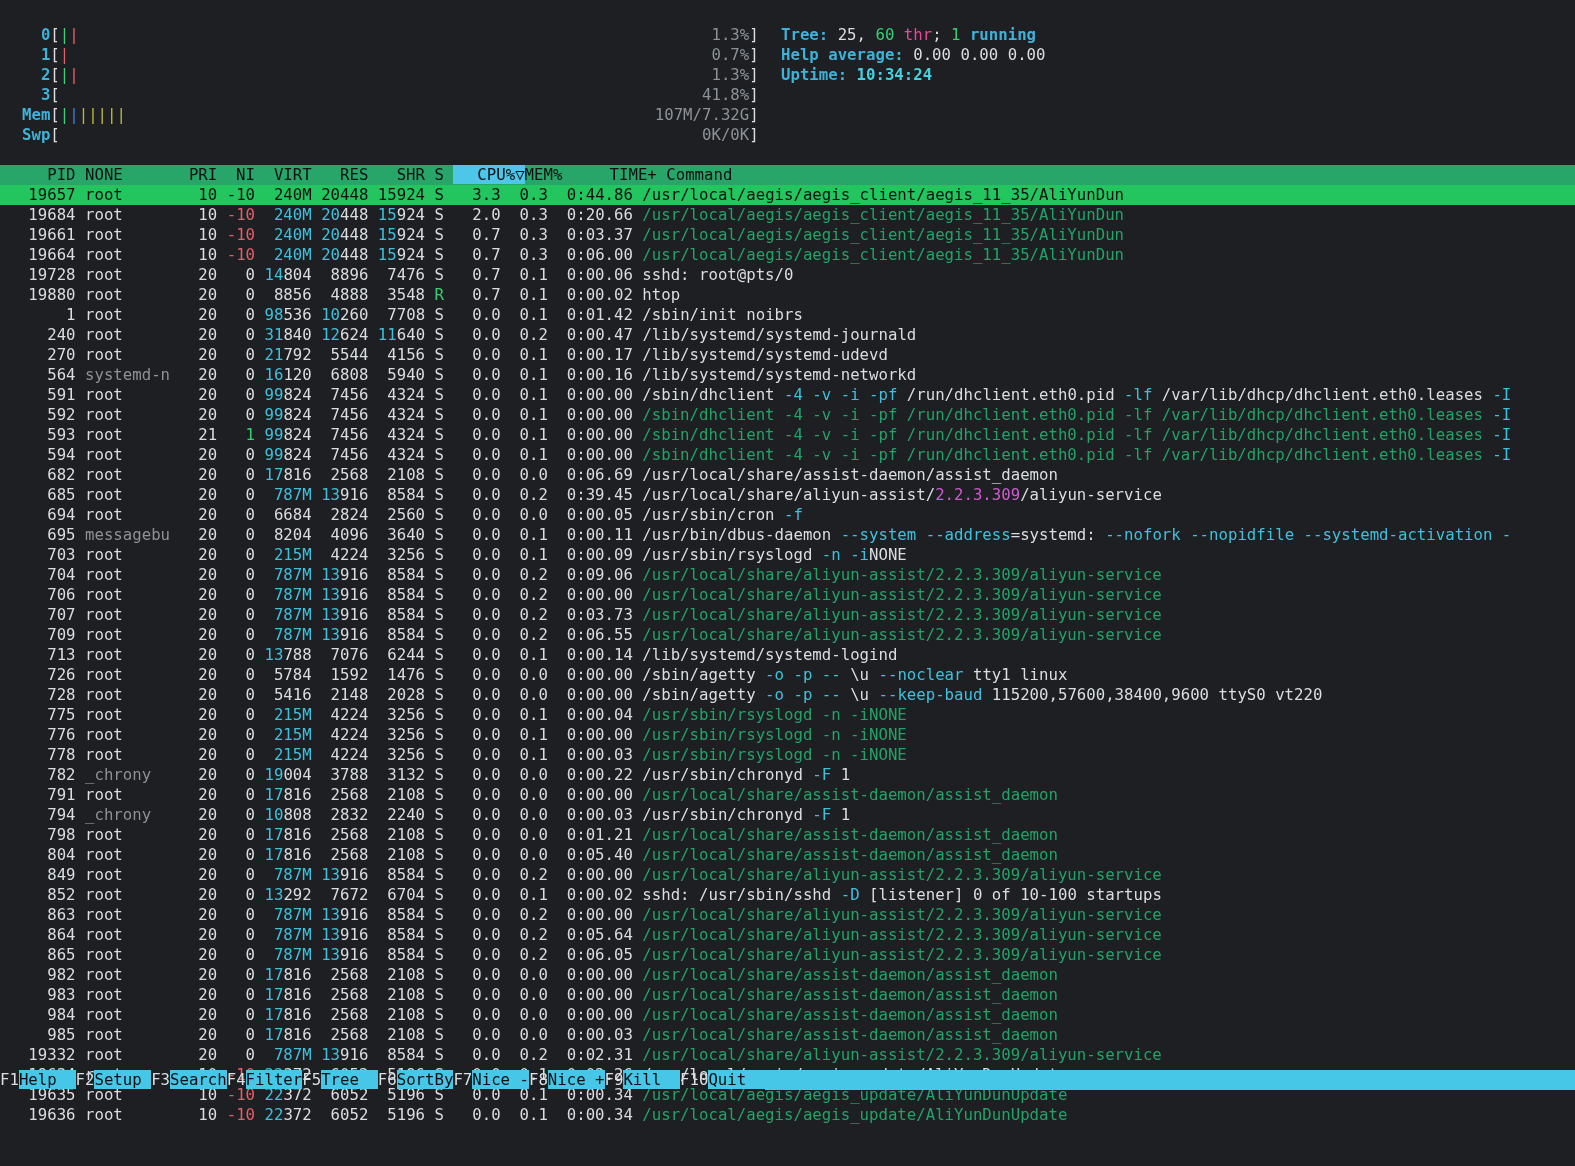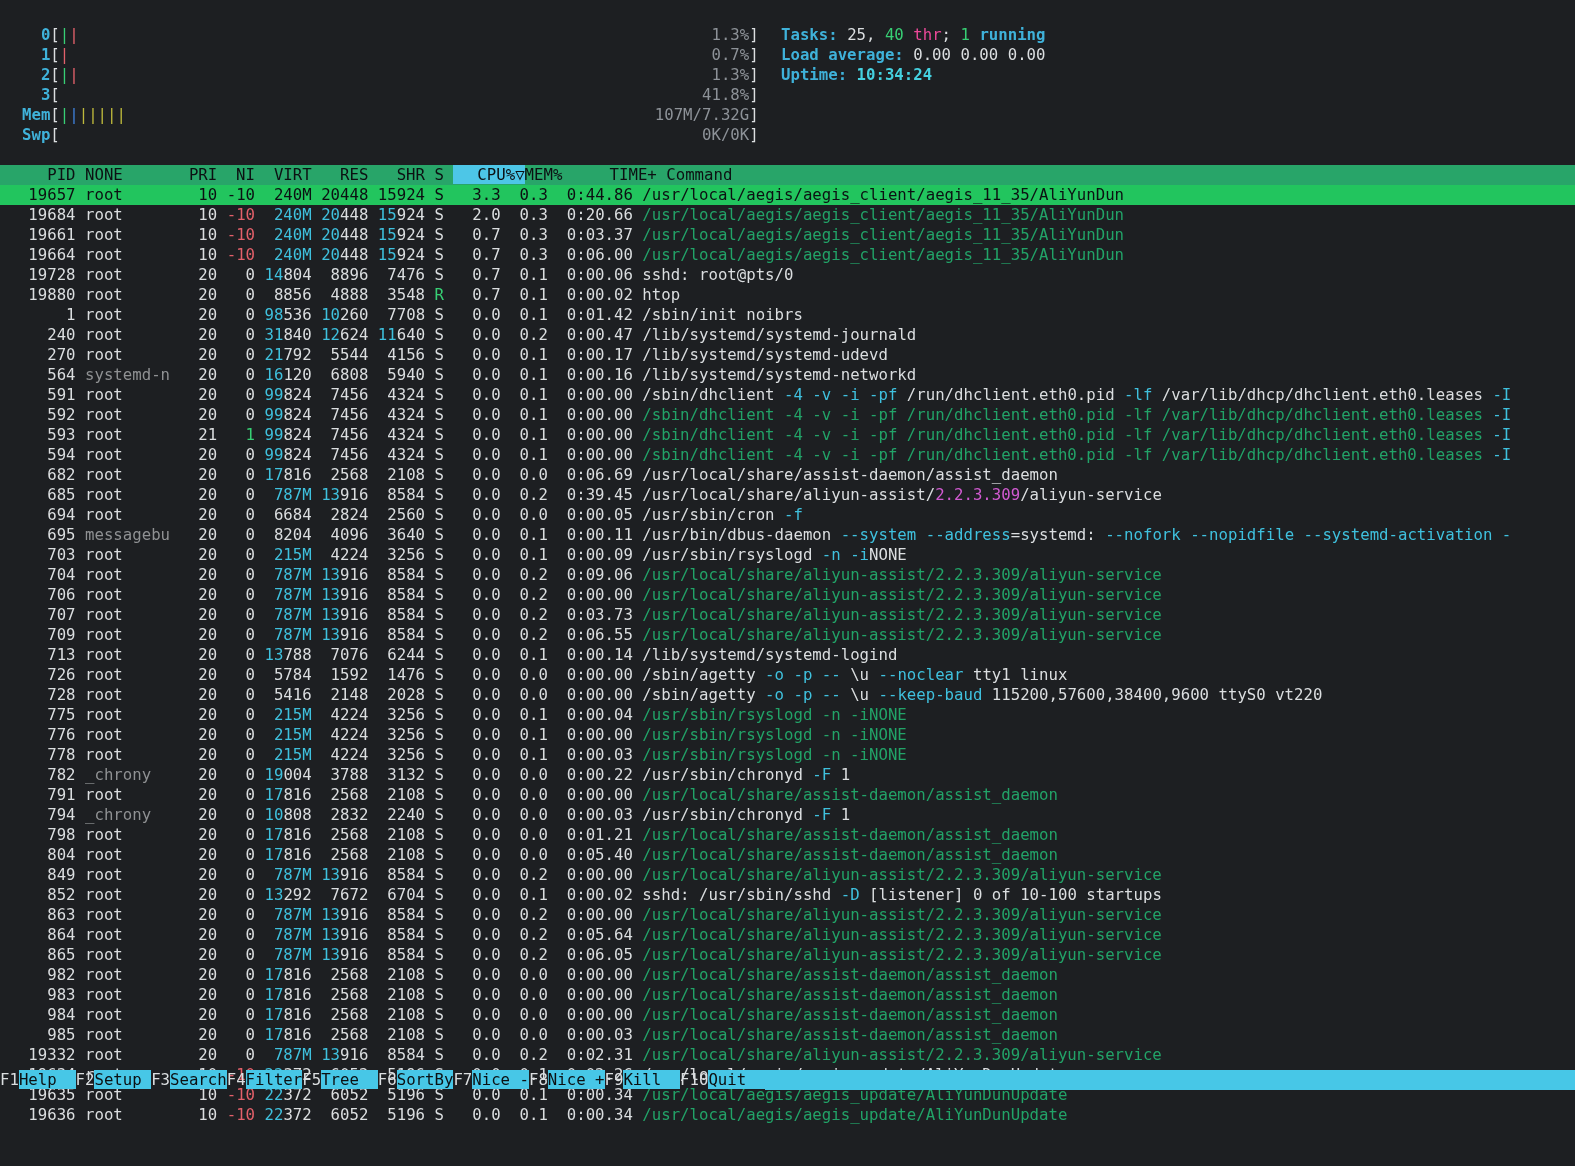--- a/index.html
+++ b/index.html
@@ -50,22 +50,22 @@
 <div id="screen">
   <div id="meters">
       <div class="line meter"><span class="mlabel lbl">0</span><span class="w">[</span><span class="mbody"><span><span class="bar-g">|</span><span class="bar-r">|</span></span><span class="mval">1.3%</span></span><span class="w">]</span></div>
       <div class="line meter"><span class="mlabel lbl">1</span><span class="w">[</span><span class="mbody"><span><span class="bar-r">|</span></span><span class="mval">0.7%</span></span><span class="w">]</span></div>
       <div class="line meter"><span class="mlabel lbl">2</span><span class="w">[</span><span class="mbody"><span><span class="bar-g">|</span><span class="bar-r">|</span></span><span class="mval">1.3%</span></span><span class="w">]</span></div>
       <div class="line meter"><span class="mlabel lbl">3</span><span class="w">[</span><span class="mbody"><span></span><span class="mval">41.8%</span></span><span class="w">]</span></div>
       <div class="line meter"><span class="mlabel lbl">Mem</span><span class="w">[</span><span class="mbody"><span><span class="bar-g">|</span><span class="bar-b">|</span><span class="bar-y">|</span><span class="bar-y">|</span><span class="bar-y">|</span><span class="bar-y">|</span><span class="bar-y">|</span></span><span class="mval">107M/7.32G</span></span><span class="w">]</span></div>
       <div class="line meter"><span class="mlabel lbl">Swp</span><span class="w">[</span><span class="mbody"><span></span><span class="mval">0K/0K</span></span><span class="w">]</span></div>
     </div>
   <div id="info">
-      <div class="line"><span class="lbl">Tasks: </span><span class="w">25, </span><span class="G">40 </span><span class="d">thr</span><span class="w">; </span><span class="G">1 </span><span class="lbl">running</span></div>
-      <div class="line"><span class="lbl">Load average: </span><span class="w">0.00 0.00 0.00</span></div>
+      <div class="line"><span class="lbl">Tree: </span><span class="w">25, </span><span class="G">60 </span><span class="d">thr</span><span class="w">; </span><span class="G">1 </span><span class="lbl">running</span></div>
+      <div class="line"><span class="lbl">Help average: </span><span class="w">0.00 0.00 0.00</span></div>
       <div class="line"><span class="lbl">Uptime: </span><span class="C">10:34:24</span></div>
     </div>
   <div id="table">
     <div id="hdr" class="line"><span class="hs">     PID NONE       PRI  NI  VIRT   RES   SHR S </span><span class="hs sort">CPU%▽</span><span class="hs">MEM%     TIME+ Command</span></div>
     <div id="rows">
         <div class="line sel"><span class="w">   19657 </span><span class="w">root      </span><span class="w">  10</span><span class="w"> -10</span><span class="w">  </span><span class="c">240M</span><span class="w"> </span><span class="c">20</span><span class="w">448</span><span class="w"> </span><span class="c">15</span><span class="w">924</span><span class="w"> </span><span class="w">S</span><span class="w"> </span><span class="w">  3.3</span><span class="w">  0.3</span><span class="w">  0:44.86 </span><span class="w">/usr/local/aegis/aegis_client/aegis_11_35/AliYunDun</span></div>
         <div class="line"><span class="w">   19684 </span><span class="w">root      </span><span class="w">  10</span><span class="r"> -10</span><span class="w">  </span><span class="c">240M</span><span class="w"> </span><span class="c">20</span><span class="w">448</span><span class="w"> </span><span class="c">15</span><span class="w">924</span><span class="w"> </span><span class="w">S</span><span class="w"> </span><span class="w">  2.0</span><span class="w">  0.3</span><span class="w">  0:20.66 </span><span class="g">/usr/local/aegis/aegis_client/aegis_11_35/AliYunDun</span></div>
         <div class="line"><span class="w">   19661 </span><span class="w">root      </span><span class="w">  10</span><span class="r"> -10</span><span class="w">  </span><span class="c">240M</span><span class="w"> </span><span class="c">20</span><span class="w">448</span><span class="w"> </span><span class="c">15</span><span class="w">924</span><span class="w"> </span><span class="w">S</span><span class="w"> </span><span class="w">  0.7</span><span class="w">  0.3</span><span class="w">  0:03.37 </span><span class="g">/usr/local/aegis/aegis_client/aegis_11_35/AliYunDun</span></div>
         <div class="line"><span class="w">   19664 </span><span class="w">root      </span><span class="w">  10</span><span class="r"> -10</span><span class="w">  </span><span class="c">240M</span><span class="w"> </span><span class="c">20</span><span class="w">448</span><span class="w"> </span><span class="c">15</span><span class="w">924</span><span class="w"> </span><span class="w">S</span><span class="w"> </span><span class="w">  0.7</span><span class="w">  0.3</span><span class="w">  0:06.00 </span><span class="g">/usr/local/aegis/aegis_client/aegis_11_35/AliYunDun</span></div>
         <div class="line"><span class="w">   19728 </span><span class="w">root      </span><span class="w">  20</span><span class="w">   0</span><span class="w"> </span><span class="c">14</span><span class="w">804</span><span class="w">  8896</span><span class="w">  7476</span><span class="w"> </span><span class="w">S</span><span class="w"> </span><span class="w">  0.7</span><span class="w">  0.1</span><span class="w">  0:00.06 </span><span class="w">sshd: root@pts/0</span></div>

